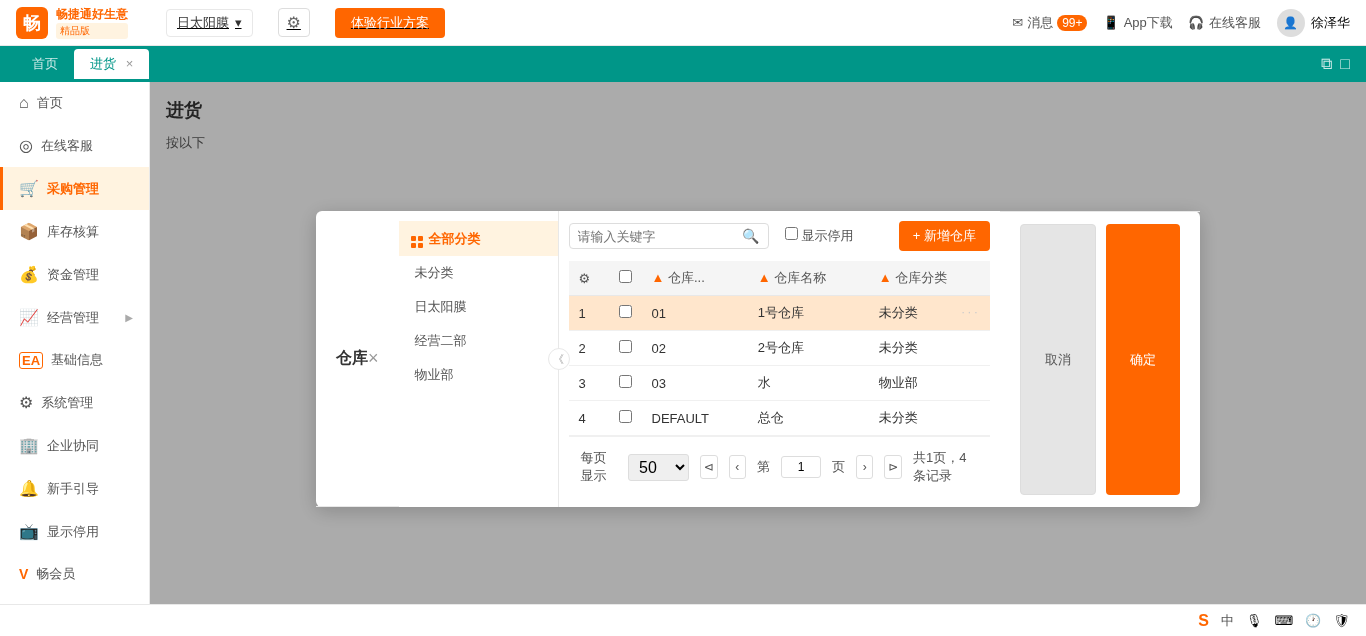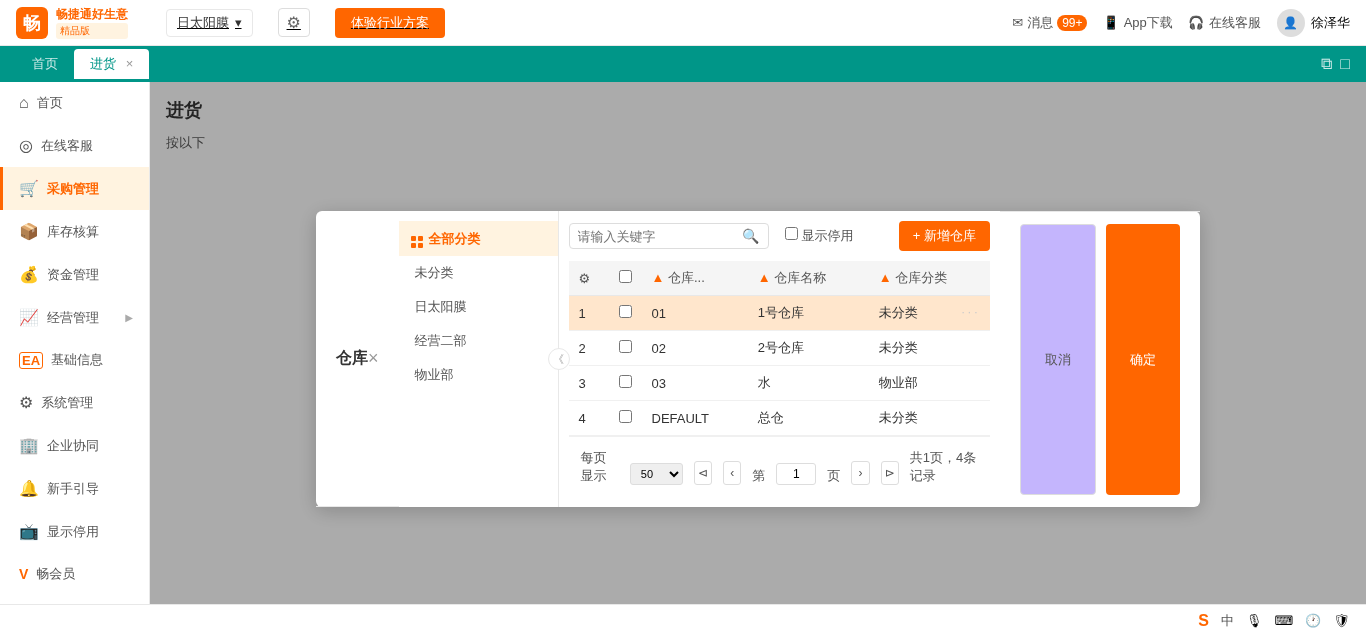--- a/index.html
+++ b/index.html
@@ -202,48 +202,48 @@
     .data-table td {
       padding: 8px 10px;
       border-bottom: 1px solid #f0f0f0;
       color: #333;
     }
     .data-table tr.highlighted td { background: #ffe6cc; }
     .row-actions { color: #ccc; letter-spacing: 2px; cursor: pointer; }
 
     
     .pagination {
-      display: flex; align-items: flex-end; justify-content: center;
+      display: flex; align-items: center; justify-content: center;
       gap: 11px; padding: 12px;
       border-top: 1px solid #f0f0f0;
       margin-top: auto;
       font-size: 13px; color: #555;
     }
     .page-size-select {
       border: 1px solid #ddd; border-radius: 3px; padding: 3px 6px;
-      font-size: 11px; cursor: pointer;
+      font-size: 16px; cursor: pointer;
     }
     .page-btn {
       width: 24px; height: 24px; border: 1px solid #ddd; border-radius: 3px;
       background: #fff; cursor: pointer; display: flex; align-items: center; justify-content: center;
       font-size: 12px; color: #555;
     }
     .page-input {
       width: 40px; border: 1px solid #ddd; border-radius: 3px;
       padding: 3px; text-align: center; font-size: 12px;
     }
 
     
     .modal-footer {
       padding: 12px 20px;
       border-top: 1px solid #e8e8e8;
       display: flex; justify-content: flex-end; gap: 10px;
     }
     .cancel-btn {
-      border: 1px solid #ddd; background: #c4b5fd; border-radius: 4px;
+      border: 1px solid #ddd; background: #e5e5e5; border-radius: 4px;
       padding: 7px 24px; cursor: pointer; font-size: 13px; color: #555;
     }
     .confirm-btn {
       background: #f60; color: #fff; border: none; border-radius: 4px;
       padding: 7px 24px; cursor: pointer; font-size: 13px;
     }
 
     
     .bottom-bar {
       position: fixed; bottom: 0; left: 0; right: 0;

